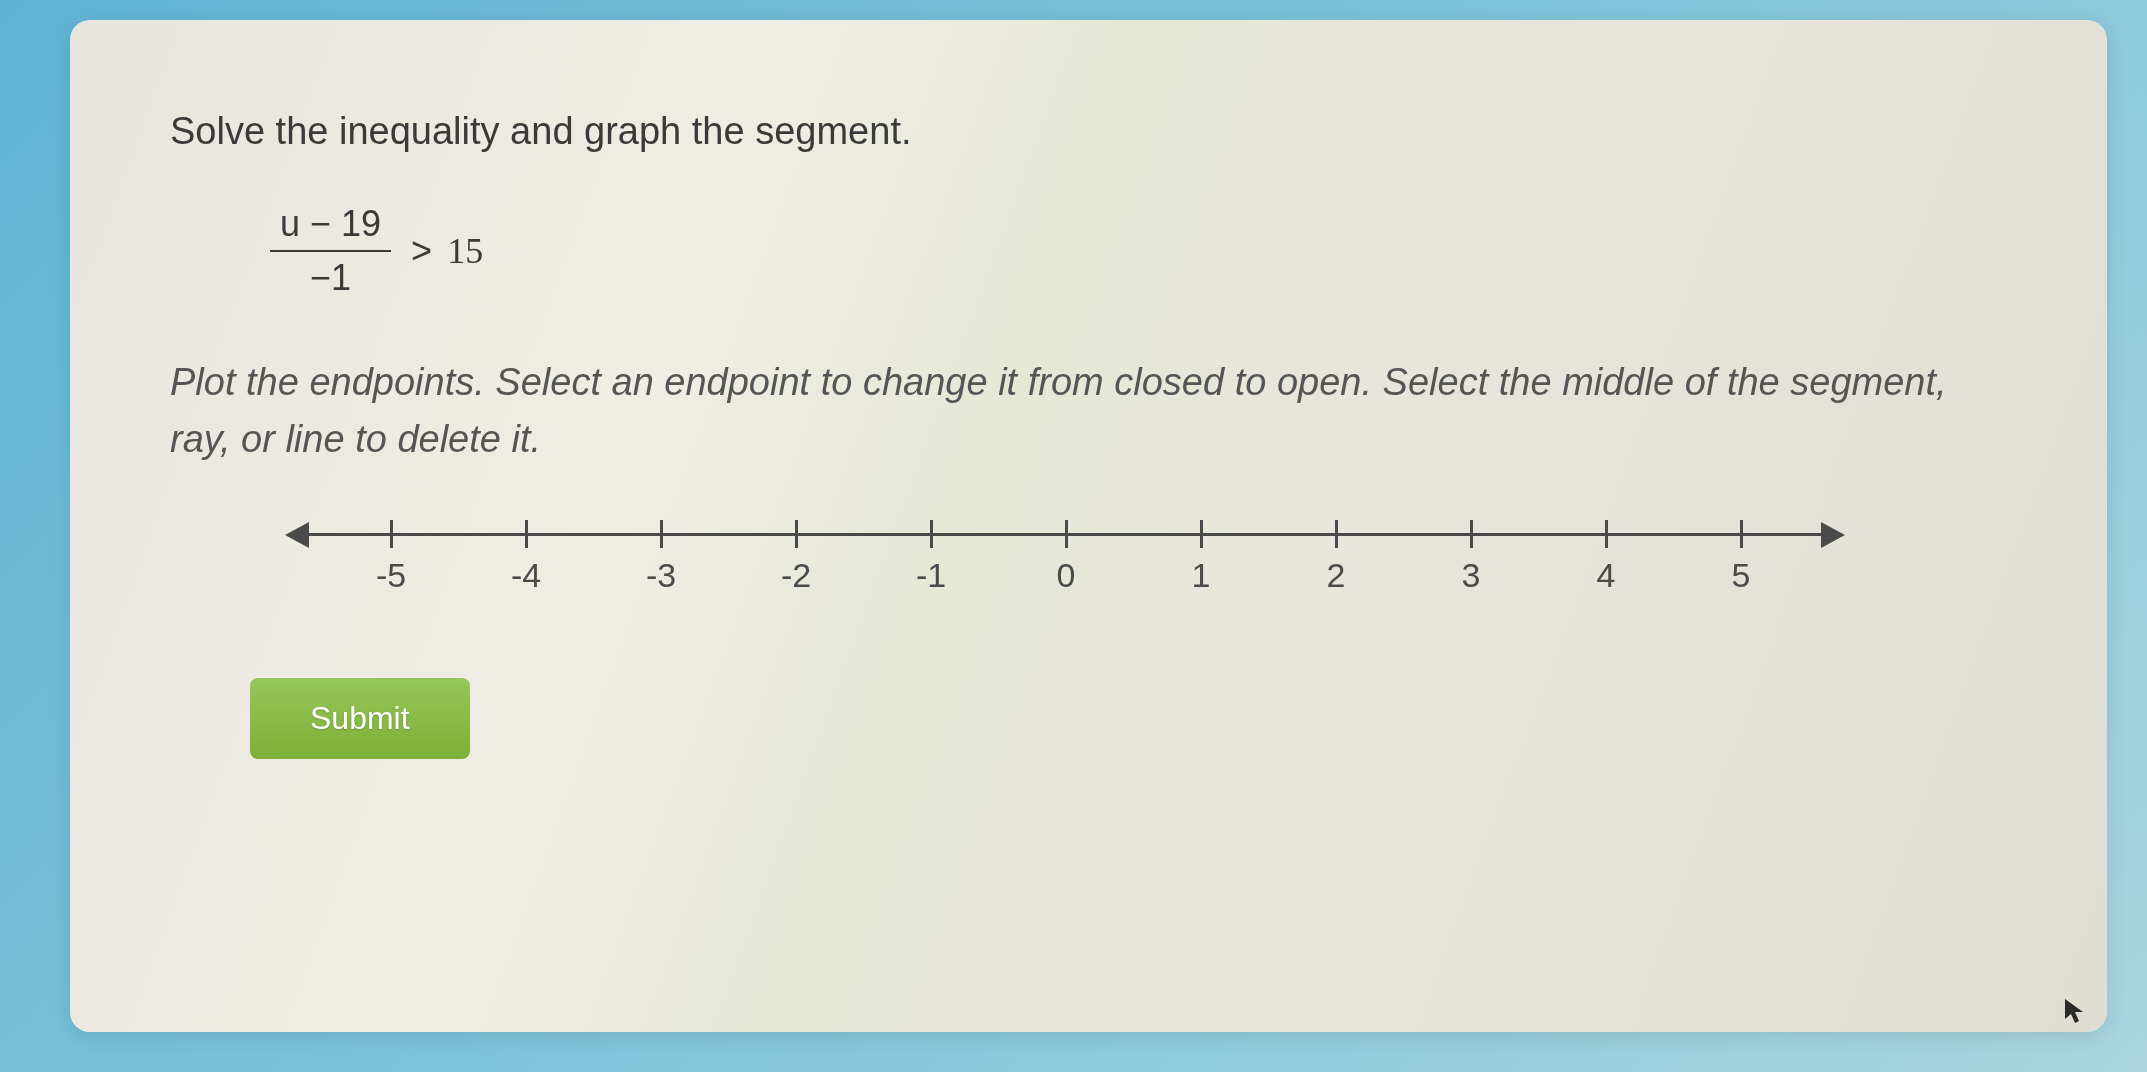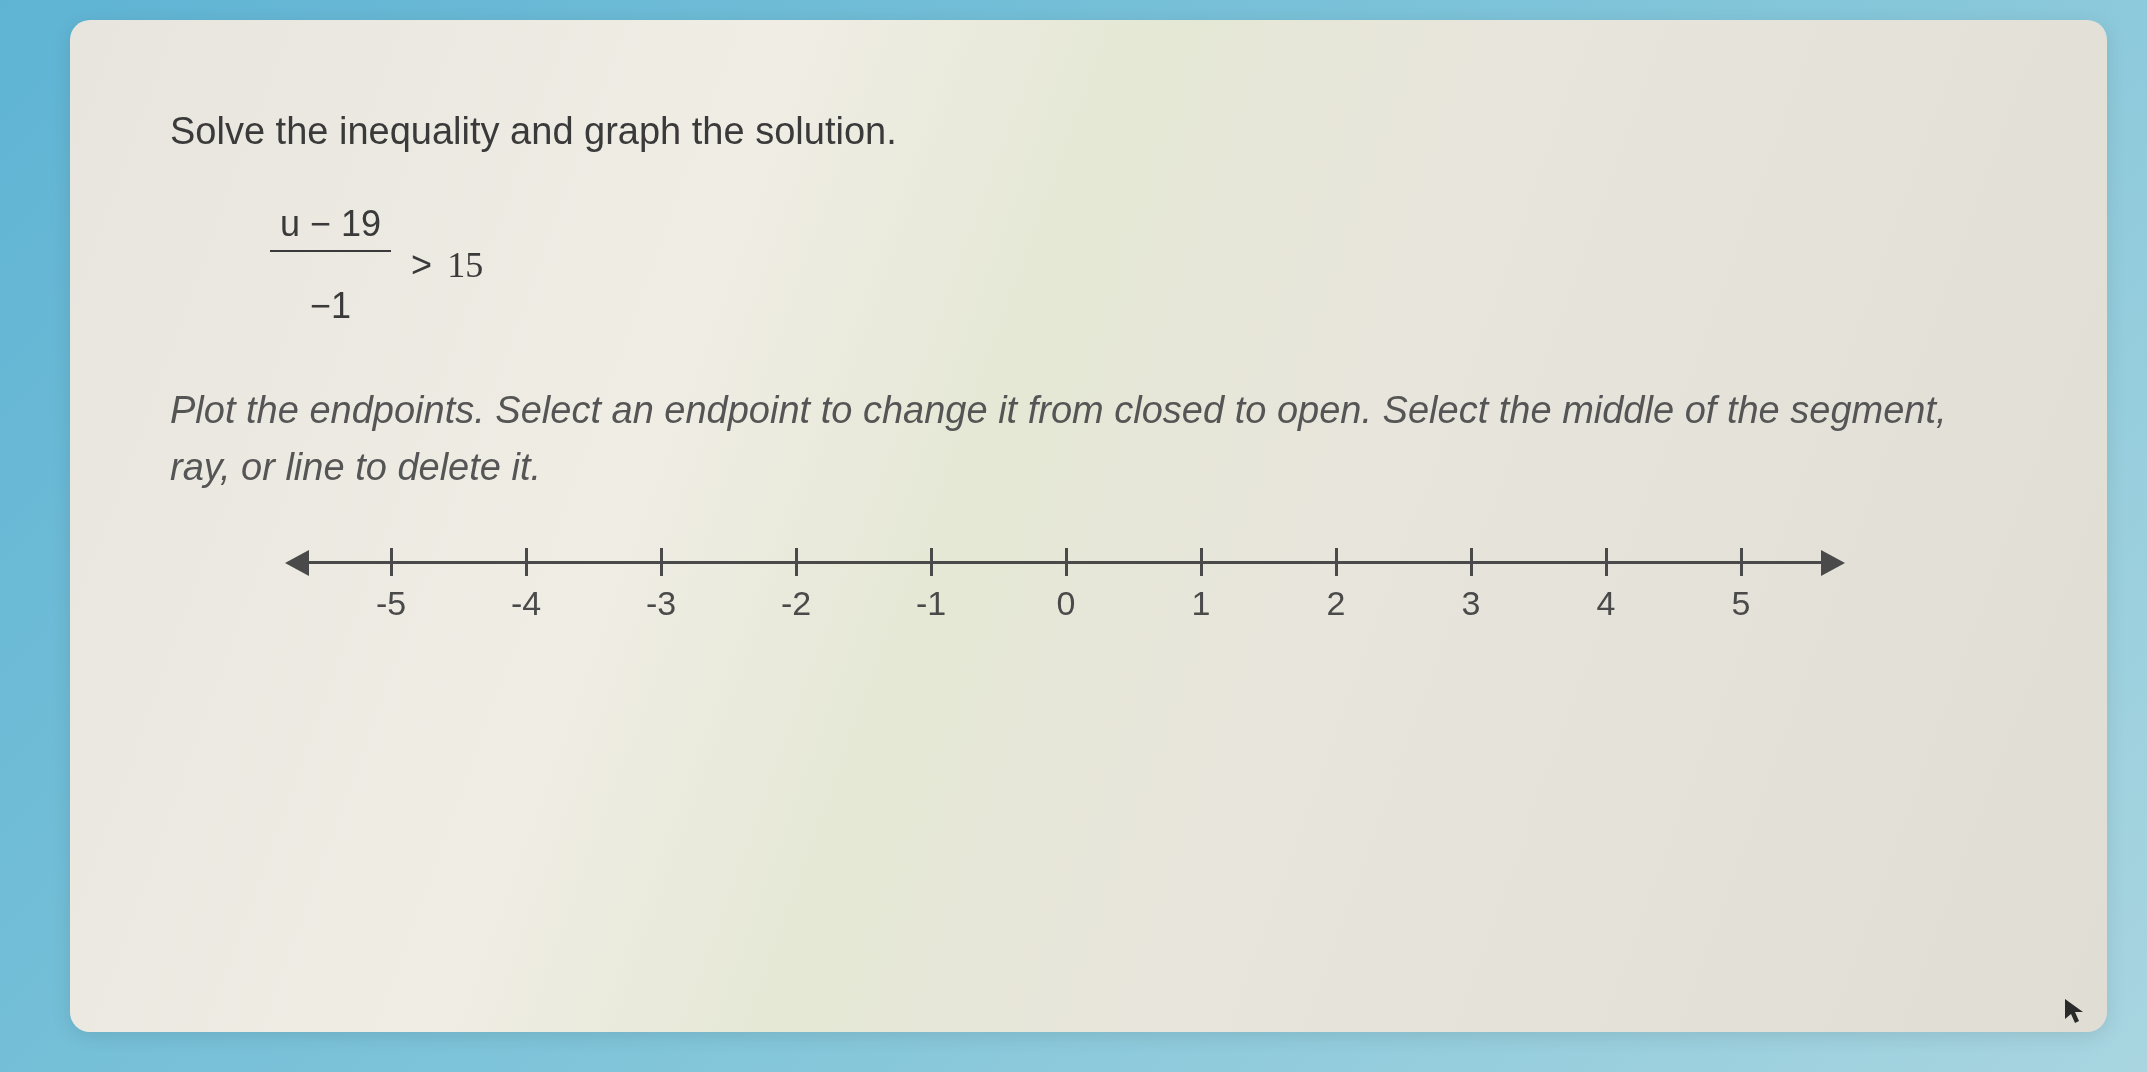--- a/index.html
+++ b/index.html
@@ -41,21 +41,20 @@
       align-items: center;
       font-size: 36px;
       color: #3a3a3a;
     }
     
     .fraction {
       display: inline-flex;
       flex-direction: column;
       align-items: center;
       margin-right: 20px;
-      gap: 28px;
     }
     
     .fraction-top {
       padding: 0 10px 5px 10px;
       border-bottom: 2px solid #3a3a3a;
     }
     
     .fraction-bottom {
       padding-top: 5px;
     }
@@ -151,21 +150,21 @@
       right: 60px;
       font-size: 28px;
       color: #2a2a2a;
     }
   </style>
 </head>
 <body>
 
 <div class="card">
   
-  <div class="prompt-main">Solve the inequality and graph the solution.</div>
+  <div class="prompt-main">Solve the inequality and graph the segment.</div>
   
   <div class="inequality">
     <span class="fraction">
       <span class="fraction-top">u − 19</span>
       <span class="fraction-bottom">−1</span>
     </span>
     <span>&gt;</span>
     <span class="rhs">15</span>
   </div>
   
@@ -205,20 +204,21 @@
       <div class="tick-label" style="left: 1181px;">3</div>
 
       <div class="tick" style="left: 1315px;"></div>
       <div class="tick-label" style="left: 1316px;">4</div>
 
       <div class="tick" style="left: 1450px;"></div>
       <div class="tick-label" style="left: 1451px;">5</div>
     </div>
   </div>
   
+  <button class="submit-btn">Submit</button>
   
 </div>
 
 <div class="cursor">
   <svg width="24" height="28" viewBox="0 0 24 28">
     <path d="M 2 2 L 2 22 L 8 17 L 12 26 L 16 24 L 12 15 L 20 15 Z" fill="#2a2a2a"></path>
   </svg>
 </div>
 
 </body></html>

